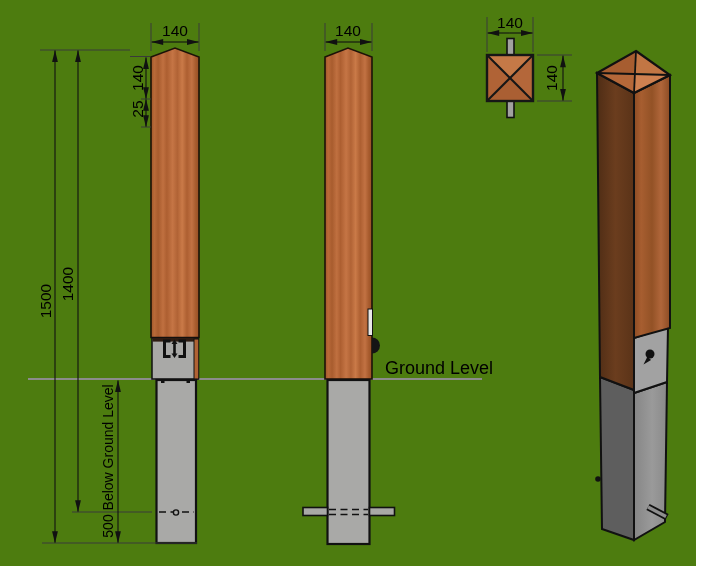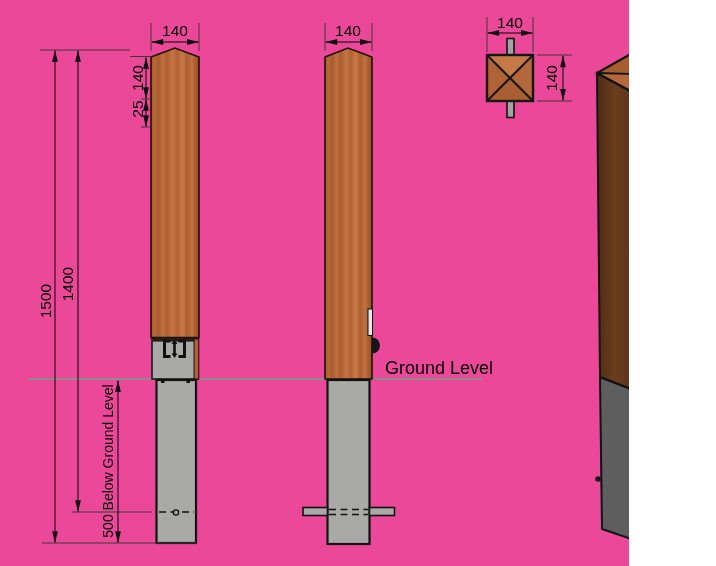--- a/index.html
+++ b/index.html
@@ -1,16 +1,16 @@
 <!DOCTYPE html>
 <html><head>
 <meta charset="utf-8">
 <style>
   html,body{margin:0;padding:0;background:#ffffff;}
-  #stage{position:relative;width:629px;height:566px;background:#ec4899;overflow:hidden;
+  #stage{position:relative;width:696px;height:566px;background:#4d7c0f;overflow:hidden;
          font-family:"Liberation Sans",sans-serif;}
   svg{position:absolute;left:0;top:0;}
   .dim{stroke:#111;stroke-width:1.1;fill:none;}
   .ext{stroke:#3a3a3a;stroke-width:1;fill:none;}
   .gline{stroke:#8c8c8c;stroke-width:2.2;fill:none;}
   .dimtxt{font-family:"Liberation Sans",sans-serif;font-size:15.5px;fill:#000;}
   .dimtxt-sm{font-family:"Liberation Sans",sans-serif;font-size:14px;fill:#000;}
   .gltxt{font-family:"Liberation Sans",sans-serif;font-size:18px;fill:#000;}
   .outline{stroke:#161616;fill:none;}
   .dash{stroke:#111;stroke-width:1.4;stroke-dasharray:7 4.5;fill:none;}

